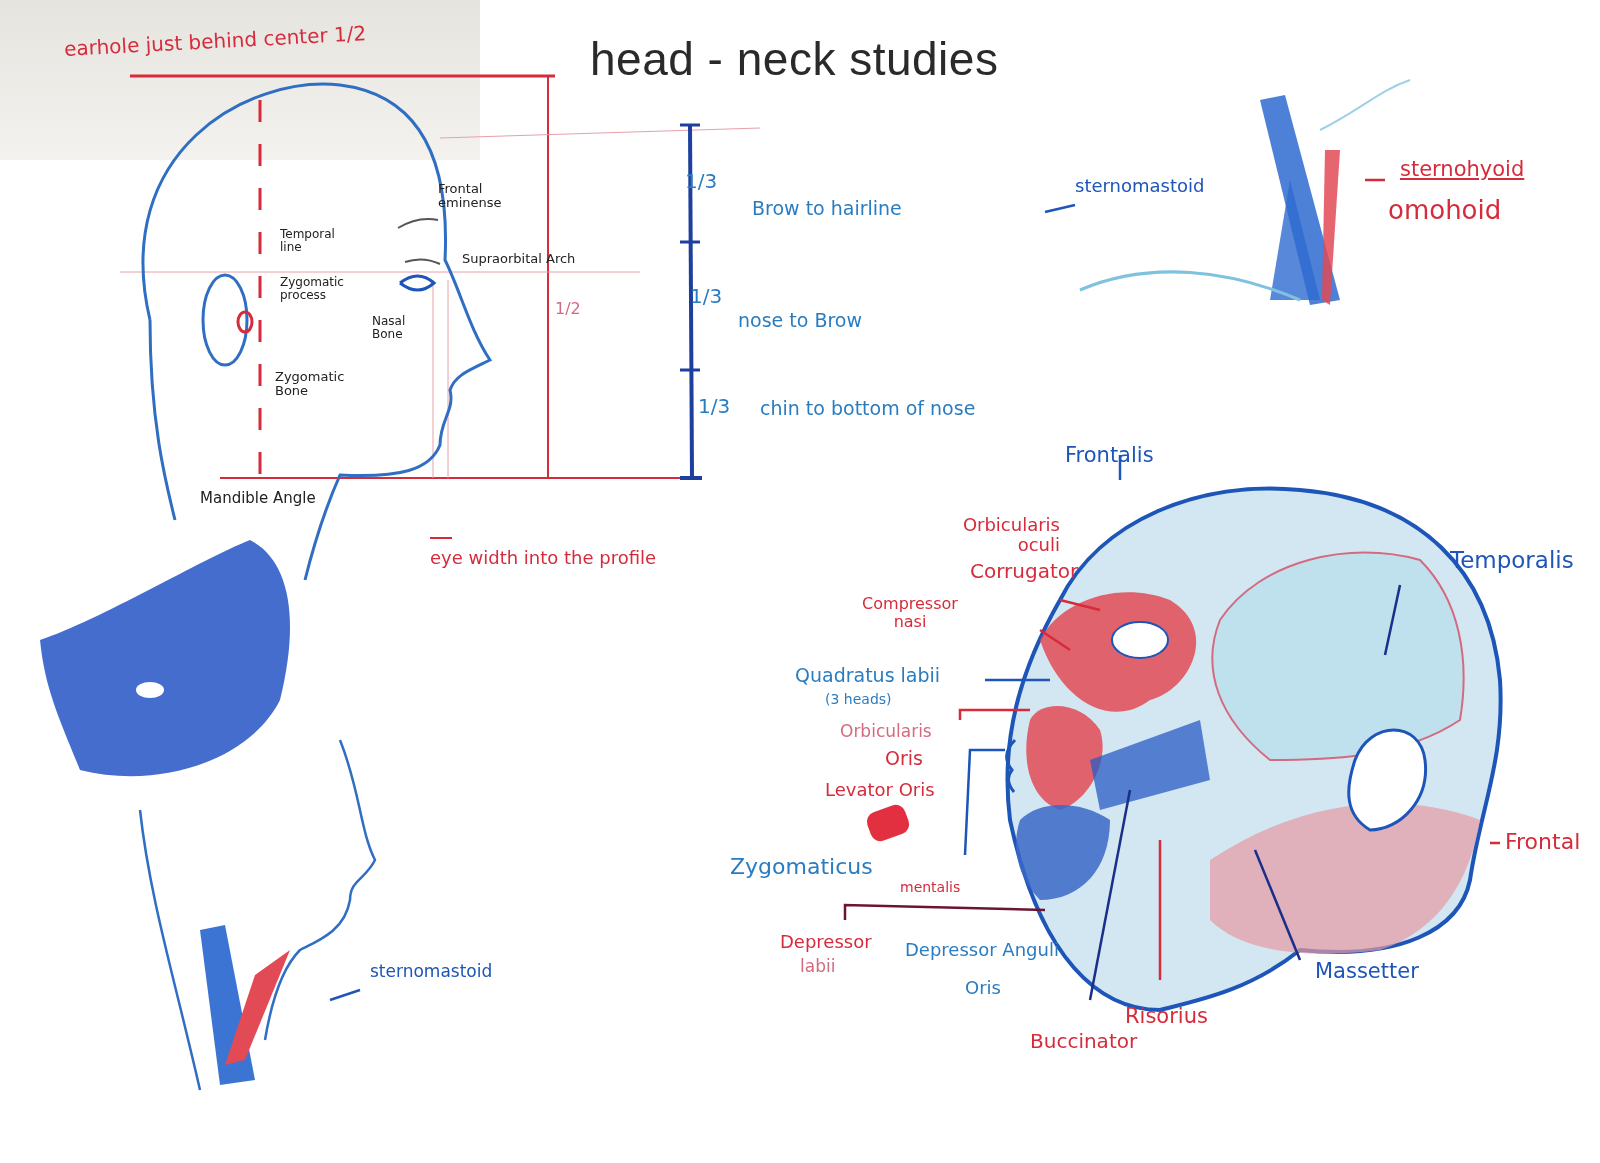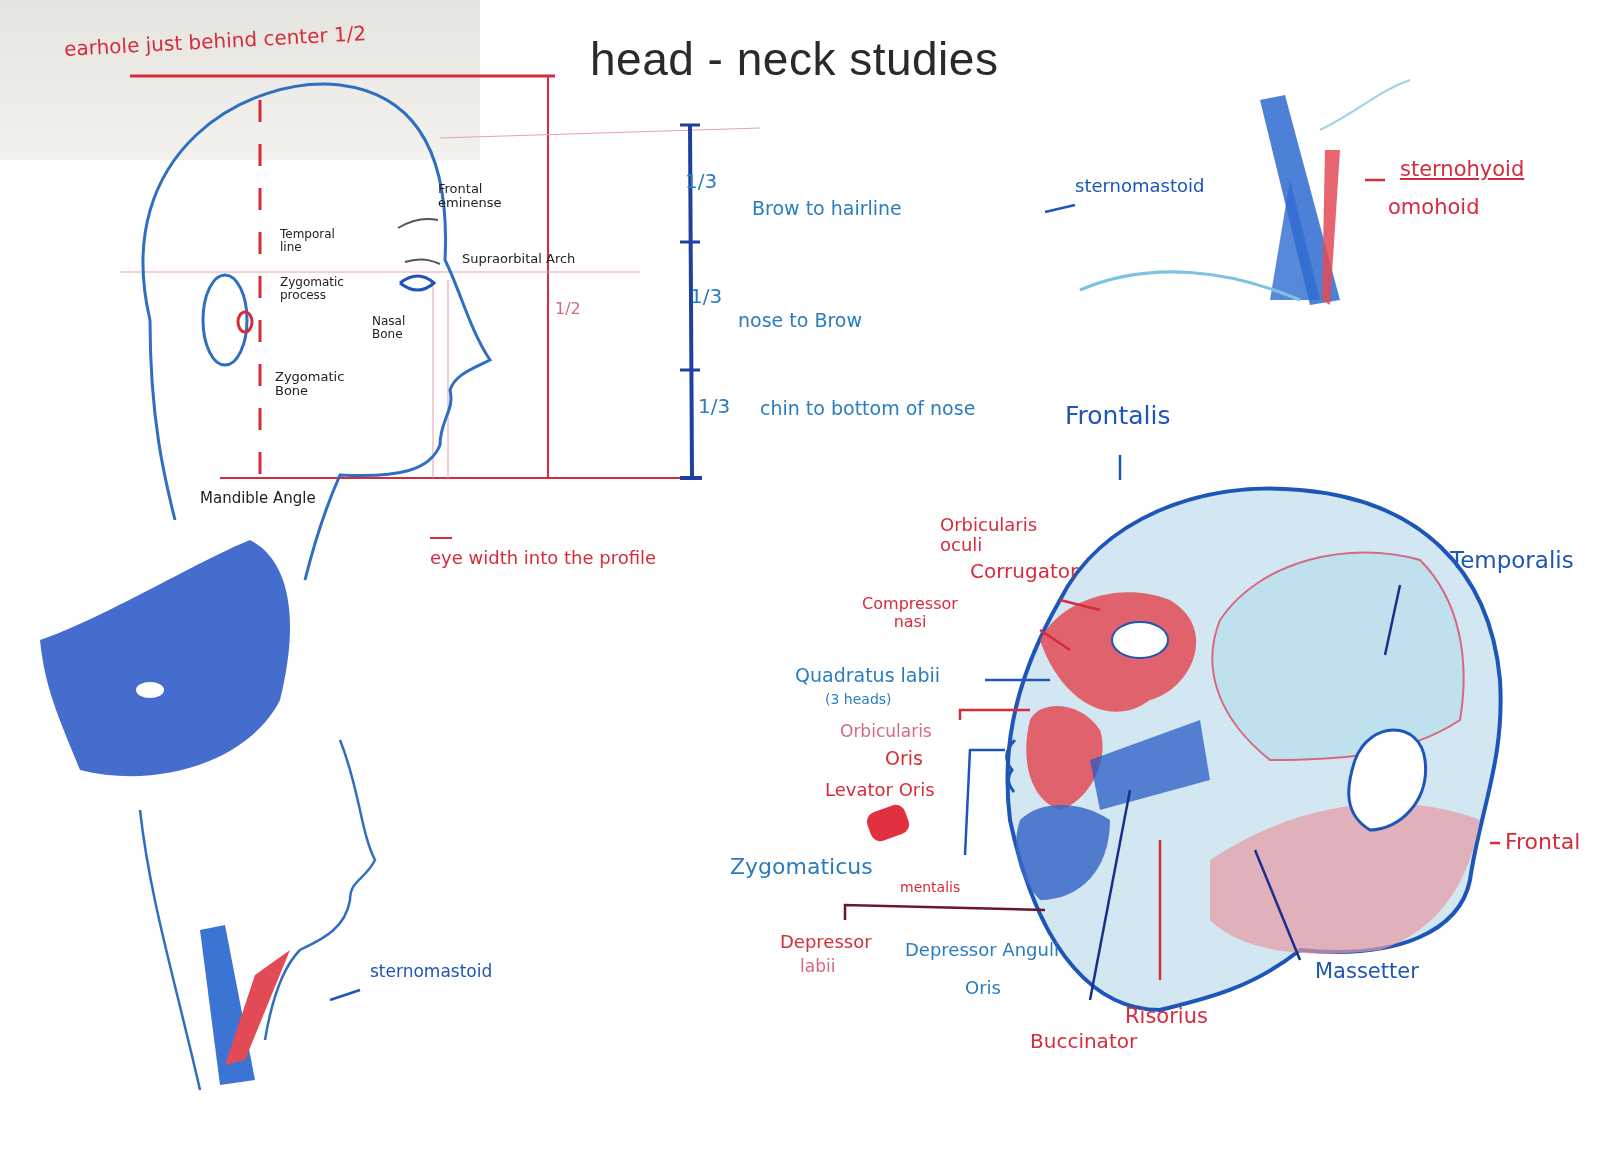--- a/index.html
+++ b/index.html
@@ -115,26 +115,26 @@
 
 <div class="lbl lblue" style="left:685px;top:170px;font-size:20px;">1/3</div>
 <div class="lbl lblue" style="left:752px;top:198px;font-size:19px;">Brow to hairline</div>
 <div class="lbl lblue" style="left:690px;top:285px;font-size:20px;">1/3</div>
 <div class="lbl lblue" style="left:738px;top:310px;font-size:19px;">nose to Brow</div>
 <div class="lbl lblue" style="left:698px;top:395px;font-size:20px;">1/3</div>
 <div class="lbl lblue" style="left:760px;top:398px;font-size:19px;">chin to bottom of nose</div>
 
 <div class="lbl blue" style="left:1075px;top:176px;font-size:18px;">sternomastoid</div>
 <div class="lbl red" style="left:1400px;top:158px;font-size:21px;text-decoration:underline;">sternohyoid</div>
-<div class="lbl red" style="left:1388px;top:196px;font-size:21px;">omohoid</div>
+<div class="lbl red" style="left:1388px;top:196px;font-size:26px;">omohoid</div>
 
 <div class="lbl blue" style="left:370px;top:962px;font-size:17px;">sternomastoid</div>
 
-<div class="lbl blue" style="left:1065px;top:402px;font-size:25px;">Frontalis</div>
-<div class="lbl red" style="left:940px;top:515px;font-size:18px;width:120px;white-space:normal;">Orbicularis oculi</div>
+<div class="lbl blue" style="left:1065px;top:444px;font-size:21px;">Frontalis</div>
+<div class="lbl red" style="left:940px;top:515px;font-size:18px;width:120px;white-space:normal;text-align:right;">Orbicularis oculi</div>
 <div class="lbl red" style="left:970px;top:560px;font-size:20px;">Corrugator</div>
 <div class="lbl red" style="left:855px;top:595px;font-size:16px;width:110px;white-space:normal;text-align:center;">Compressor nasi</div>
 <div class="lbl lblue" style="left:795px;top:665px;font-size:19px;">Quadratus labii</div>
 <div class="lbl lblue" style="left:825px;top:692px;font-size:14px;">(3 heads)</div>
 <div class="lbl pink" style="left:840px;top:722px;font-size:17px;">Orbicularis</div>
 <div class="lbl red" style="left:885px;top:748px;font-size:19px;">Oris</div>
 <div class="lbl red" style="left:825px;top:780px;font-size:18px;">Levator Oris</div>
 <div class="lbl" style="left:868px;top:808px;width:40px;height:30px;background:#e23040;border-radius:10px;transform:rotate(-20deg);"></div>
 <div class="lbl lblue" style="left:730px;top:855px;font-size:22px;">Zygomaticus</div>
 <div class="lbl red" style="left:900px;top:880px;font-size:14px;">mentalis</div>

